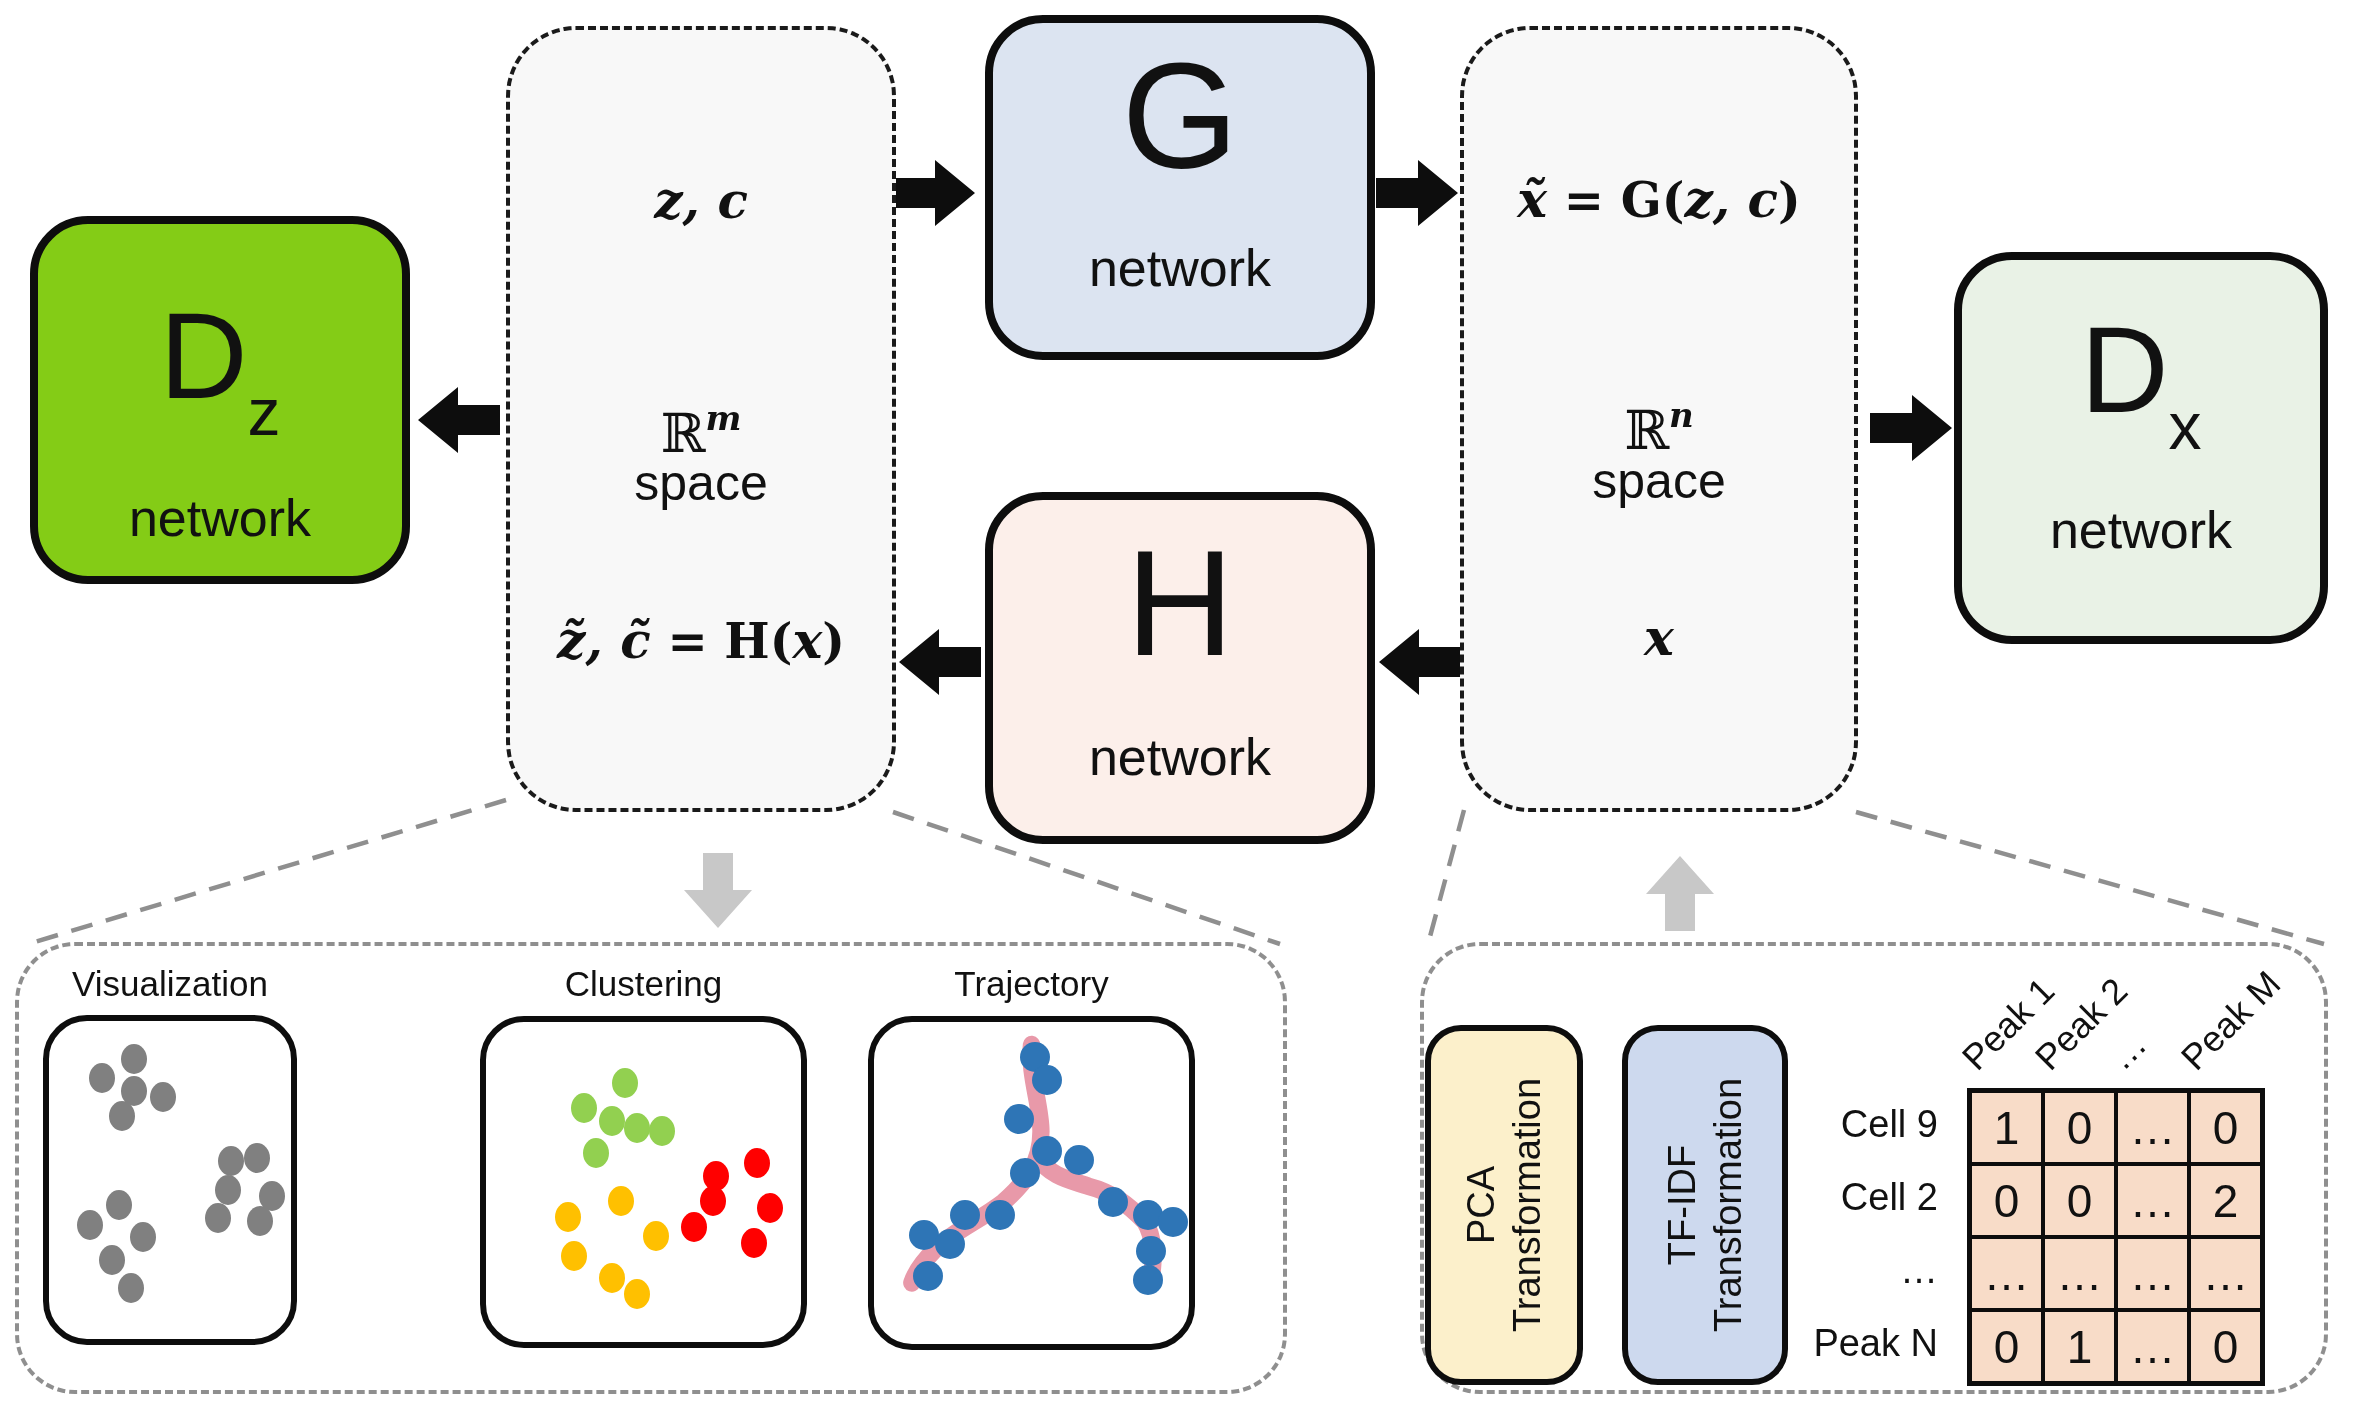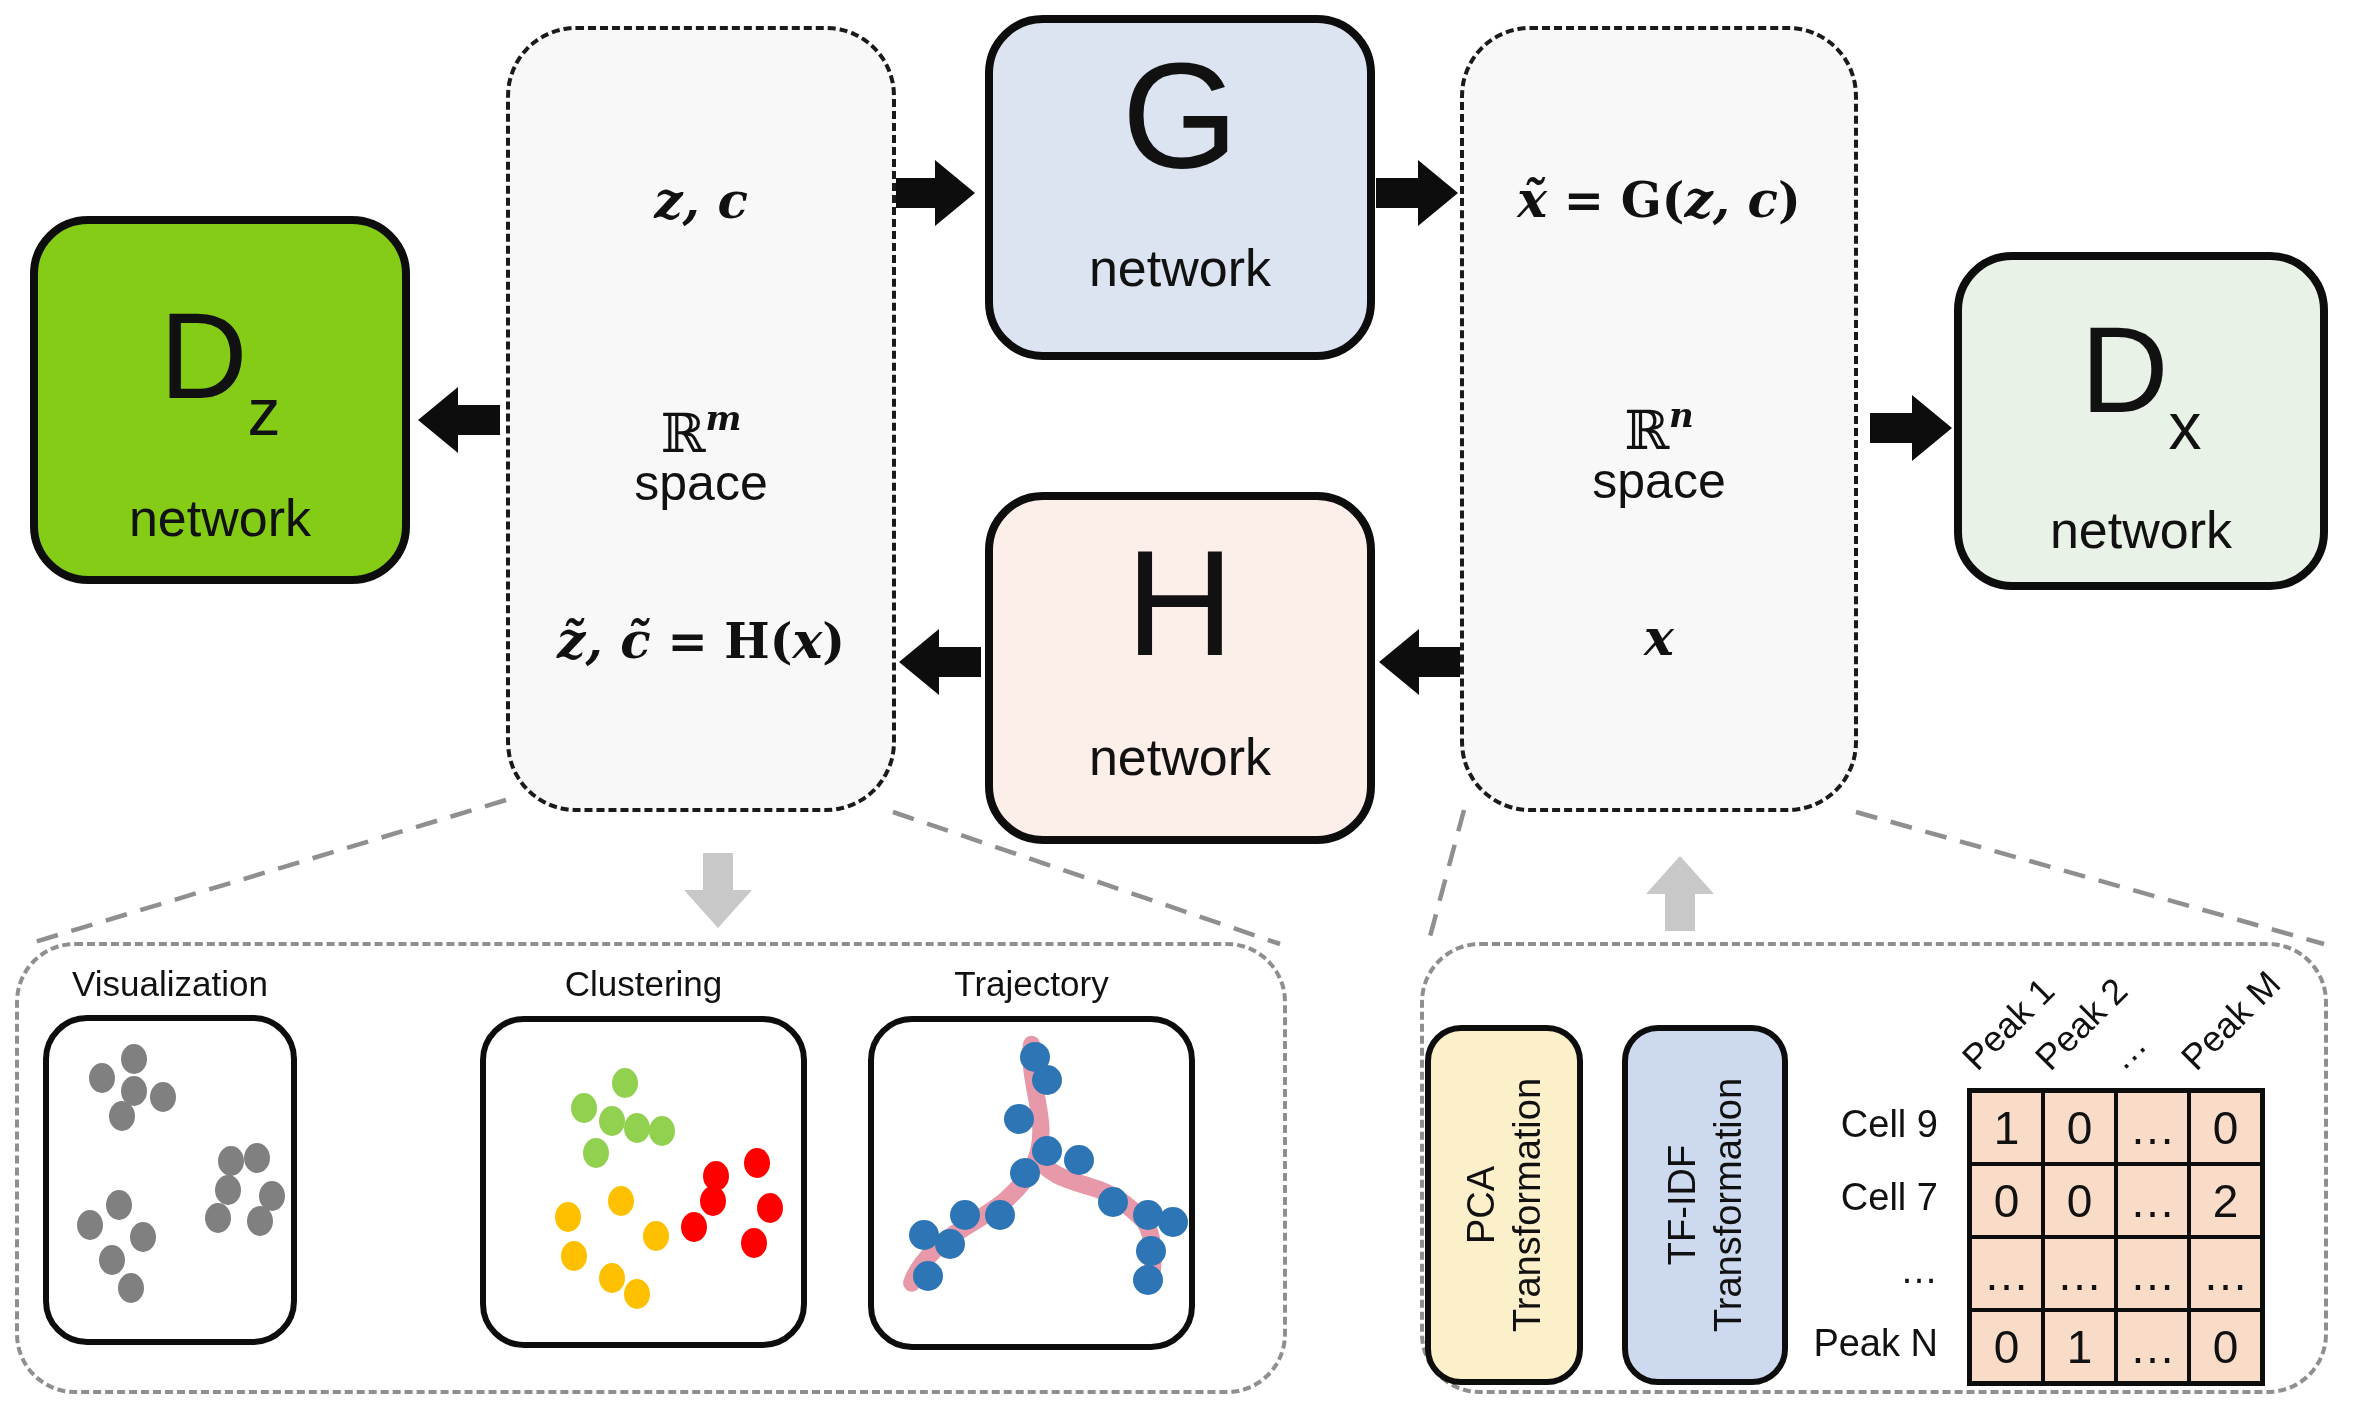--- a/index.html
+++ b/index.html
@@ -95,21 +95,21 @@
     <div class="nline nword" style="top:225px;">network</div>
   </div>
 
   <div class="space" style="left: 1460px; top: 26px; width: 398px; height: 786px; background-color: rgb(248, 248, 248);">
     <div class="sp-line" style="top:138px;"><span class="mathv">x̃</span><span class="mathop"> = G(</span><span class="mathv">z, c</span><span class="mathop">)</span></div>
     <div class="sp-line" style="top:353px;"><span class="rset">ℝ</span><span class="rsup">n</span></div>
     <div class="sp-line spaceword" style="top:419px;">space</div>
     <div class="sp-line mathv" style="top:576px;">x</div>
   </div>
 
-  <div class="nbox" style="left: 1954px; top: 252px; width: 374px; height: 338px; background-color: rgb(233, 242, 230);">
+  <div class="nbox" style="left: 1954px; top: 252px; width: 374px; height: 392px; background-color: rgb(233, 242, 230);">
     <div class="nline dletter" style="top:44px;"><span>D</span><sub>x</sub></div>
     <div class="nline nword" style="top:238px;">network</div>
   </div>
 
   <div class="panel" style="left:15px;top:942px;width:1272px;height:452px;"></div>
 
   <div class="sublabel" style="left:43px;top:960px;width:254px;">Visualization</div>
   <div class="subbox" style="left:43px;top:1015px;width:254px;height:330px;">
     <div class="dot-host">
         <div class="dot" style="left: 35%; top: 12%; width: 26px; height: 30px; background: rgb(128, 128, 128);"></div>
@@ -192,21 +192,21 @@
 
   <div class="vbox" style="left: 1622px; top: 1025px; width: 166px; height: 360px; background-color: rgb(205, 217, 238);">
     <div class="vbox-inner">
       <div>TF-IDF</div>
       <div>Transformation</div>
     </div>
   </div>
 
   <div class="row-labels">
       <div class="rl">Cell 9</div>
-      <div class="rl">Cell 7</div>
+      <div class="rl">Cell 2</div>
       <div class="rl">…</div>
       <div class="rl">Peak N</div>
     </div>
   <div class="col-labels">
       <div class="peak" style="left: 16px;">Peak 1</div>
       <div class="peak" style="left: 89px;">Peak 2</div>
       <div class="peak" style="left: 162px;">…</div>
       <div class="peak" style="left: 235px;">Peak M</div>
     </div>
   <div class="mgrid">

